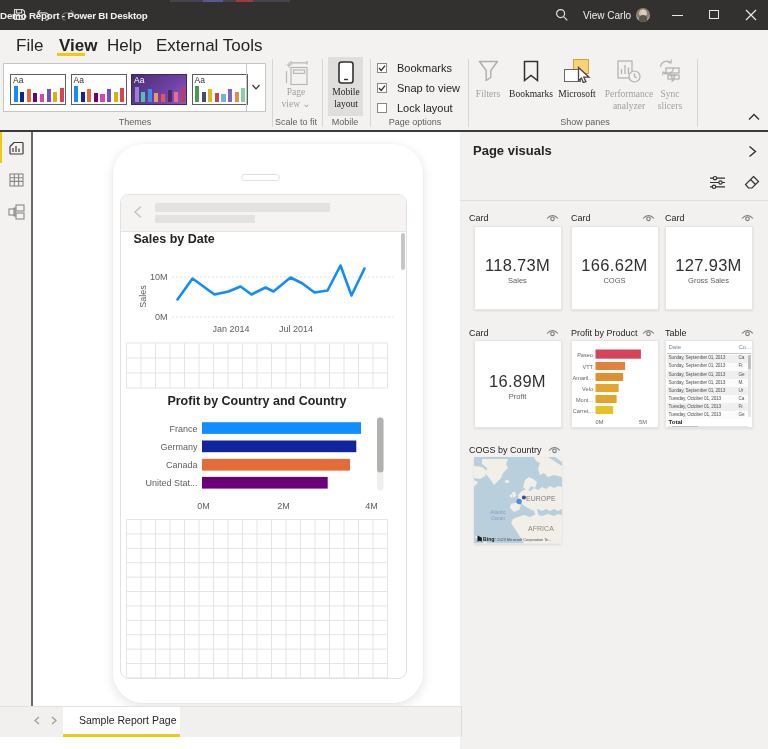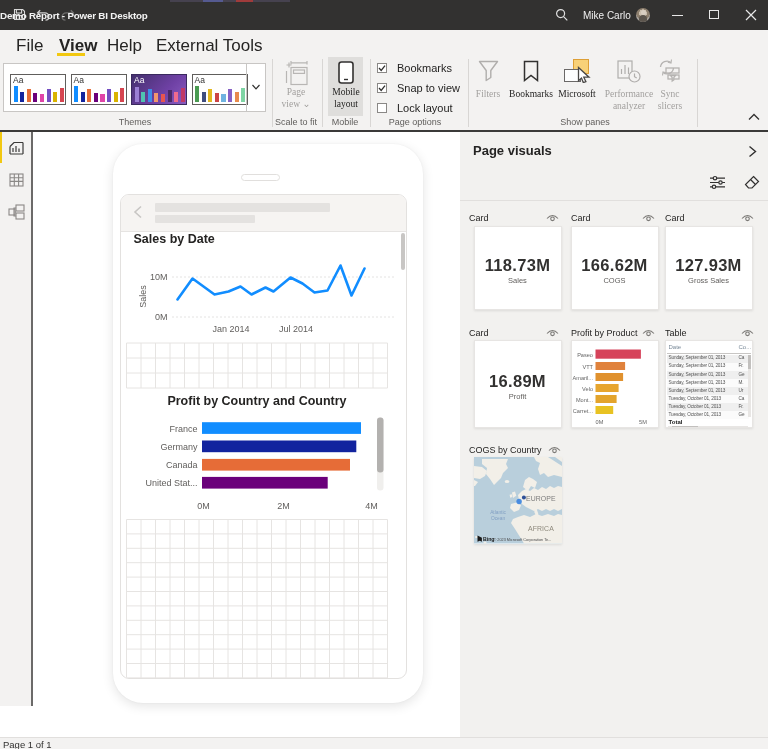--- a/index.html
+++ b/index.html
@@ -51,21 +51,21 @@
 #pcontainer { position:absolute; left:6.5px; top:50px; width:287px; height:485px; border:1px solid #e3e1df; border-radius:9px; background:#fff; overflow:hidden; }
 #pheader { position:absolute; left:0; top:0; width:100%; height:36.5px; background:#f6f4f2; border-bottom:1px solid #e6e4e2; }
 .pbar { position:absolute; background:#e4e2e0; border-radius:1px; }
 #pscroll { position:absolute; left:288px; top:89px; width:3.5px; height:37px; background:#c8c6c4; border-radius:2px; }
 
 
 #rightpanel { position:absolute; left:460px; top:132px; width:308px; height:617px; background:#f2f1ef; }
 #rp-divider { position:absolute; left:0px; top:68px; width:308px; height:1px; background:#e1dfdd; }
 .tile { position:absolute; width:88px; background:#ffffff; border:1px solid #e7e5e3; box-shadow:0 1px 2.5px rgba(0,0,0,0.09); }
 .tlabel { position:absolute; font-size:9px; color:#252423; }
-.cardnum { position:absolute; width:100%; text-align:center; font-size:16.5px; color:#323130; letter-spacing:0.3px;font-weight:bold; }
+.cardnum { position:absolute; width:100%; text-align:center; font-size:16.5px; color:#323130; letter-spacing:0.3px; }
 .cardsub { position:absolute; width:100%; text-align:center; font-size:7.5px; color:#605e5c; }
 
 
 #tabbar { position:absolute; left:0; top:706px; width:462px; height:30.5px; background:#f1f0ee; border-top:1px solid #e3e1df; border-right:1px solid #dddbd9;}
 #activetab { position:absolute; left:63px; top:0px; width:117px; height:26.5px; background:#ffffff; }
 #tabunderline { position:absolute; left:63px; top:26.5px; width:117px; height:3.5px; background:#F2C811; }
 #statusbar { position:absolute; left:0; top:736.5px; width:768px; height:12.5px; background:#f3f2f1; border-top:1px solid #e1dfdd; }
 #statusbar span { position:absolute; left:3px; top:1px; font-size:9.5px; color:#323130; }
 </style>
 </head>
@@ -87,21 +87,21 @@
       </svg>
     <svg class="tbico" style="left:60px;top:7px" width="15" height="15" viewBox="0 0 15 15">
         <path d="M10.8 3.2 13.4 5.8l-2.6 2.6" fill="none" stroke="#6e6d6c" stroke-width="1.3"></path>
         <path d="M13.2 5.8H6.1a4 4 0 0 0-4 4c0 2.2 1.8 3.4 3.4 3.4" fill="none" stroke="#6e6d6c" stroke-width="1.3"></path>
       </svg>
     <div class="ttl">Demo Report - Power BI Desktop</div>
     <svg class="tbico" style="left:555px" width="14" height="14" viewBox="0 0 14 14">
         <circle cx="5.6" cy="5.6" r="4" fill="none" stroke="#e0e0e0" stroke-width="1.2"></circle>
         <path d="M8.6 8.6 12.3 12.3" stroke="#e0e0e0" stroke-width="1.2"></path>
       </svg>
-    <div class="uname">Mike Carlo</div>
+    <div class="uname">View Carlo</div>
     <div id="avatar"></div>
     <div style="position:absolute;left:672px;top:14.5px;width:11px;height:1.2px;background:#e8e8e8;"></div>
     <div style="position:absolute;left:709px;top:9.5px;width:9.5px;height:9.5px;border:1.2px solid #e8e8e8;"></div>
     <svg class="tbico" style="left:745px;top:9px" width="12" height="12" viewBox="0 0 12 12">
         <path d="M1 1 11 11 M11 1 1 11" stroke="#e8e8e8" stroke-width="1.2"></path>
       </svg>
   </div>
 
   <div id="menubar">
     <span class="menuitem" style="left:16px">File</span>
@@ -500,17 +500,26 @@
         <circle cx="49.9" cy="40.4" r="2" fill="#2d4f96"></circle>
         <circle cx="45.1" cy="44.5" r="2.7" fill="#3e86e0" opacity="0.92"></circle>
         <path d="M3.5 78.5 V84.8 l2.3-1.1 2.1 1 0-4z" fill="#1a1a1a"></path>
         <text x="9" y="83.8" font-size="5.2" font-weight="bold" fill="#1a1a1a">Bing</text>
         <text x="19.5" y="84.3" font-size="3.8" fill="#4a4a4a">© 2023 Microsoft Corporation  Te...</text>
       </svg>
     </div>
 </div>
   </div>
 
-  <div id="statusbar">
-      <span>Page 1 of 1</span>
-    </div>
+  <div id="tabbar">
+    <svg class="abs" style="left:33px;top:9px" width="8" height="9" viewBox="0 0 8 9">
+        <path d="M6 1 2 4.5 6 8" fill="none" stroke="#a19f9d" stroke-width="1.3"></path>
+      </svg>
+    <svg class="abs" style="left:50px;top:9px" width="8" height="9" viewBox="0 0 8 9">
+        <path d="M2 1 6 4.5 2 8" fill="none" stroke="#a19f9d" stroke-width="1.3"></path>
+      </svg>
+    <div id="activetab">
+        <span style="position:absolute;left:16px;top:7px;font-size:10.5px;color:#252423;">Sample Report Page</span>
+      </div>
+    <div id="tabunderline"></div>
+  </div>
 
 </div>
 
 </body></html>

